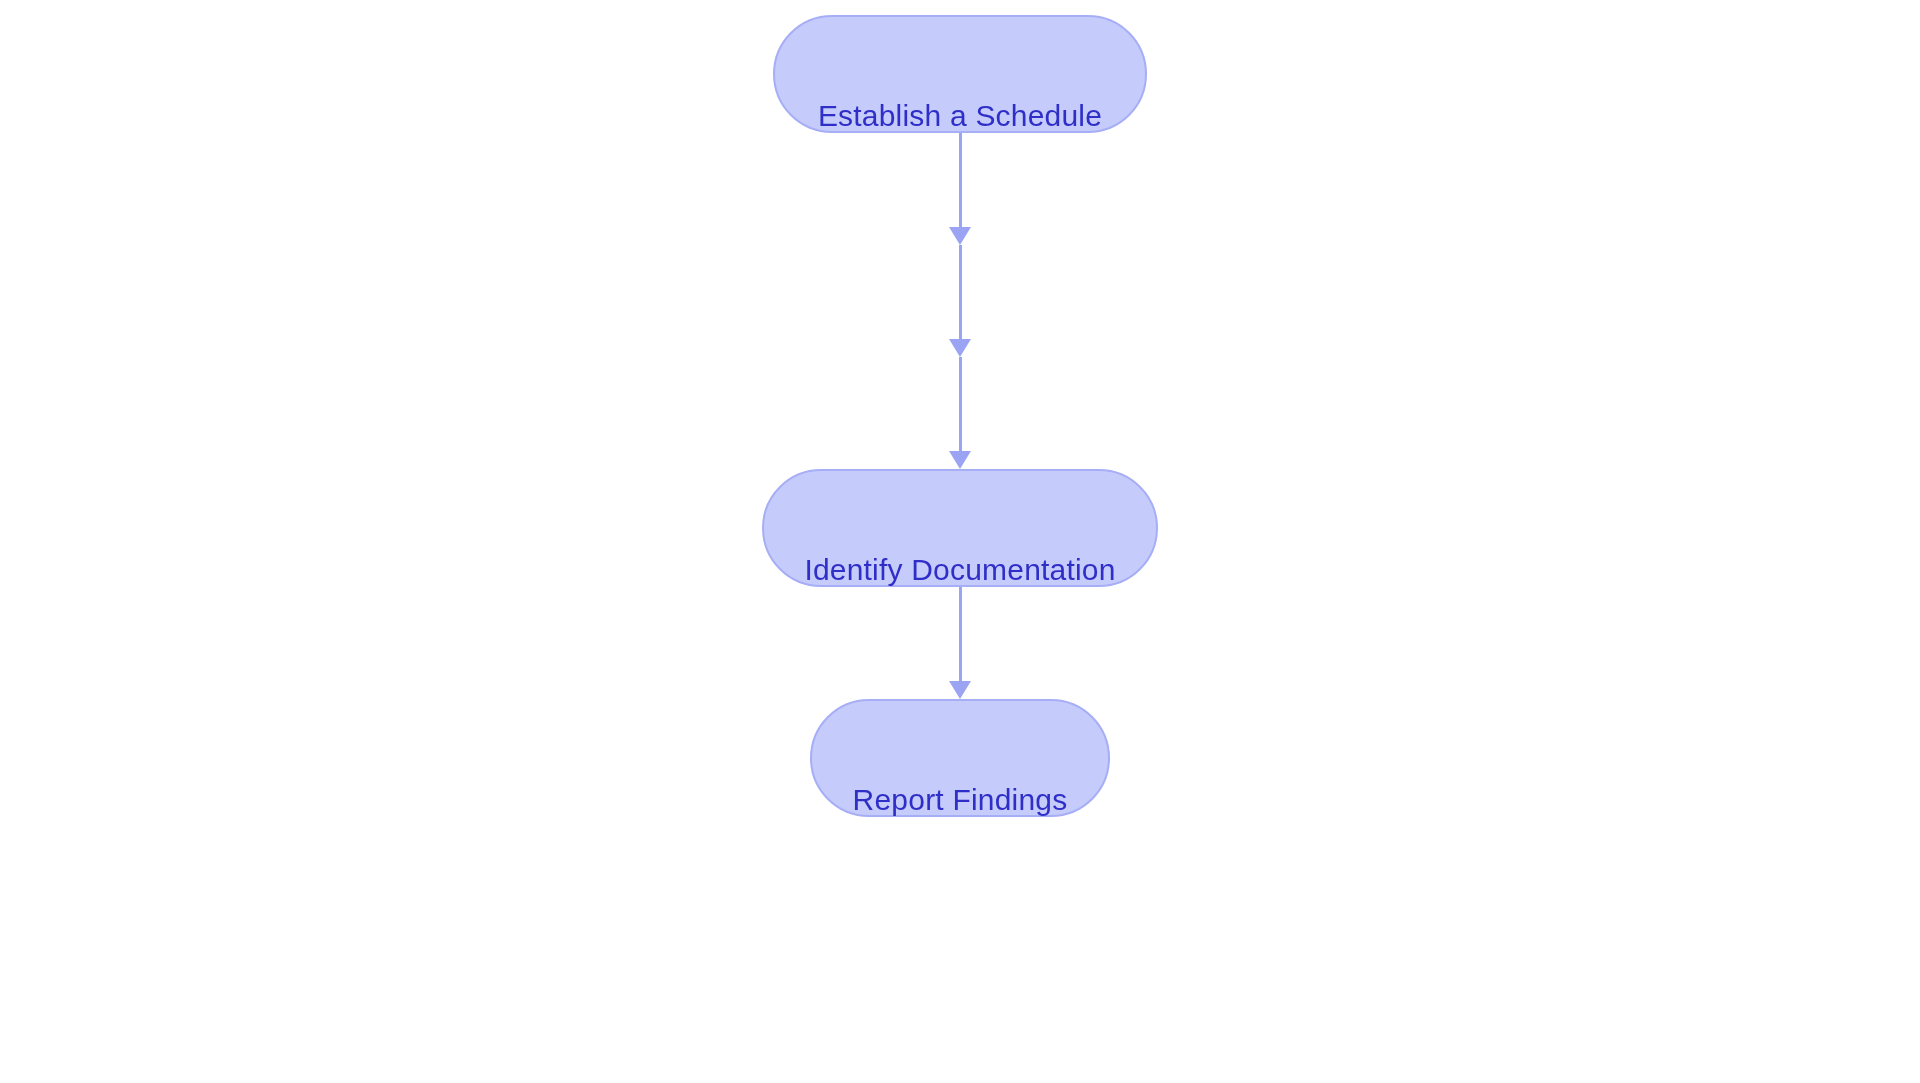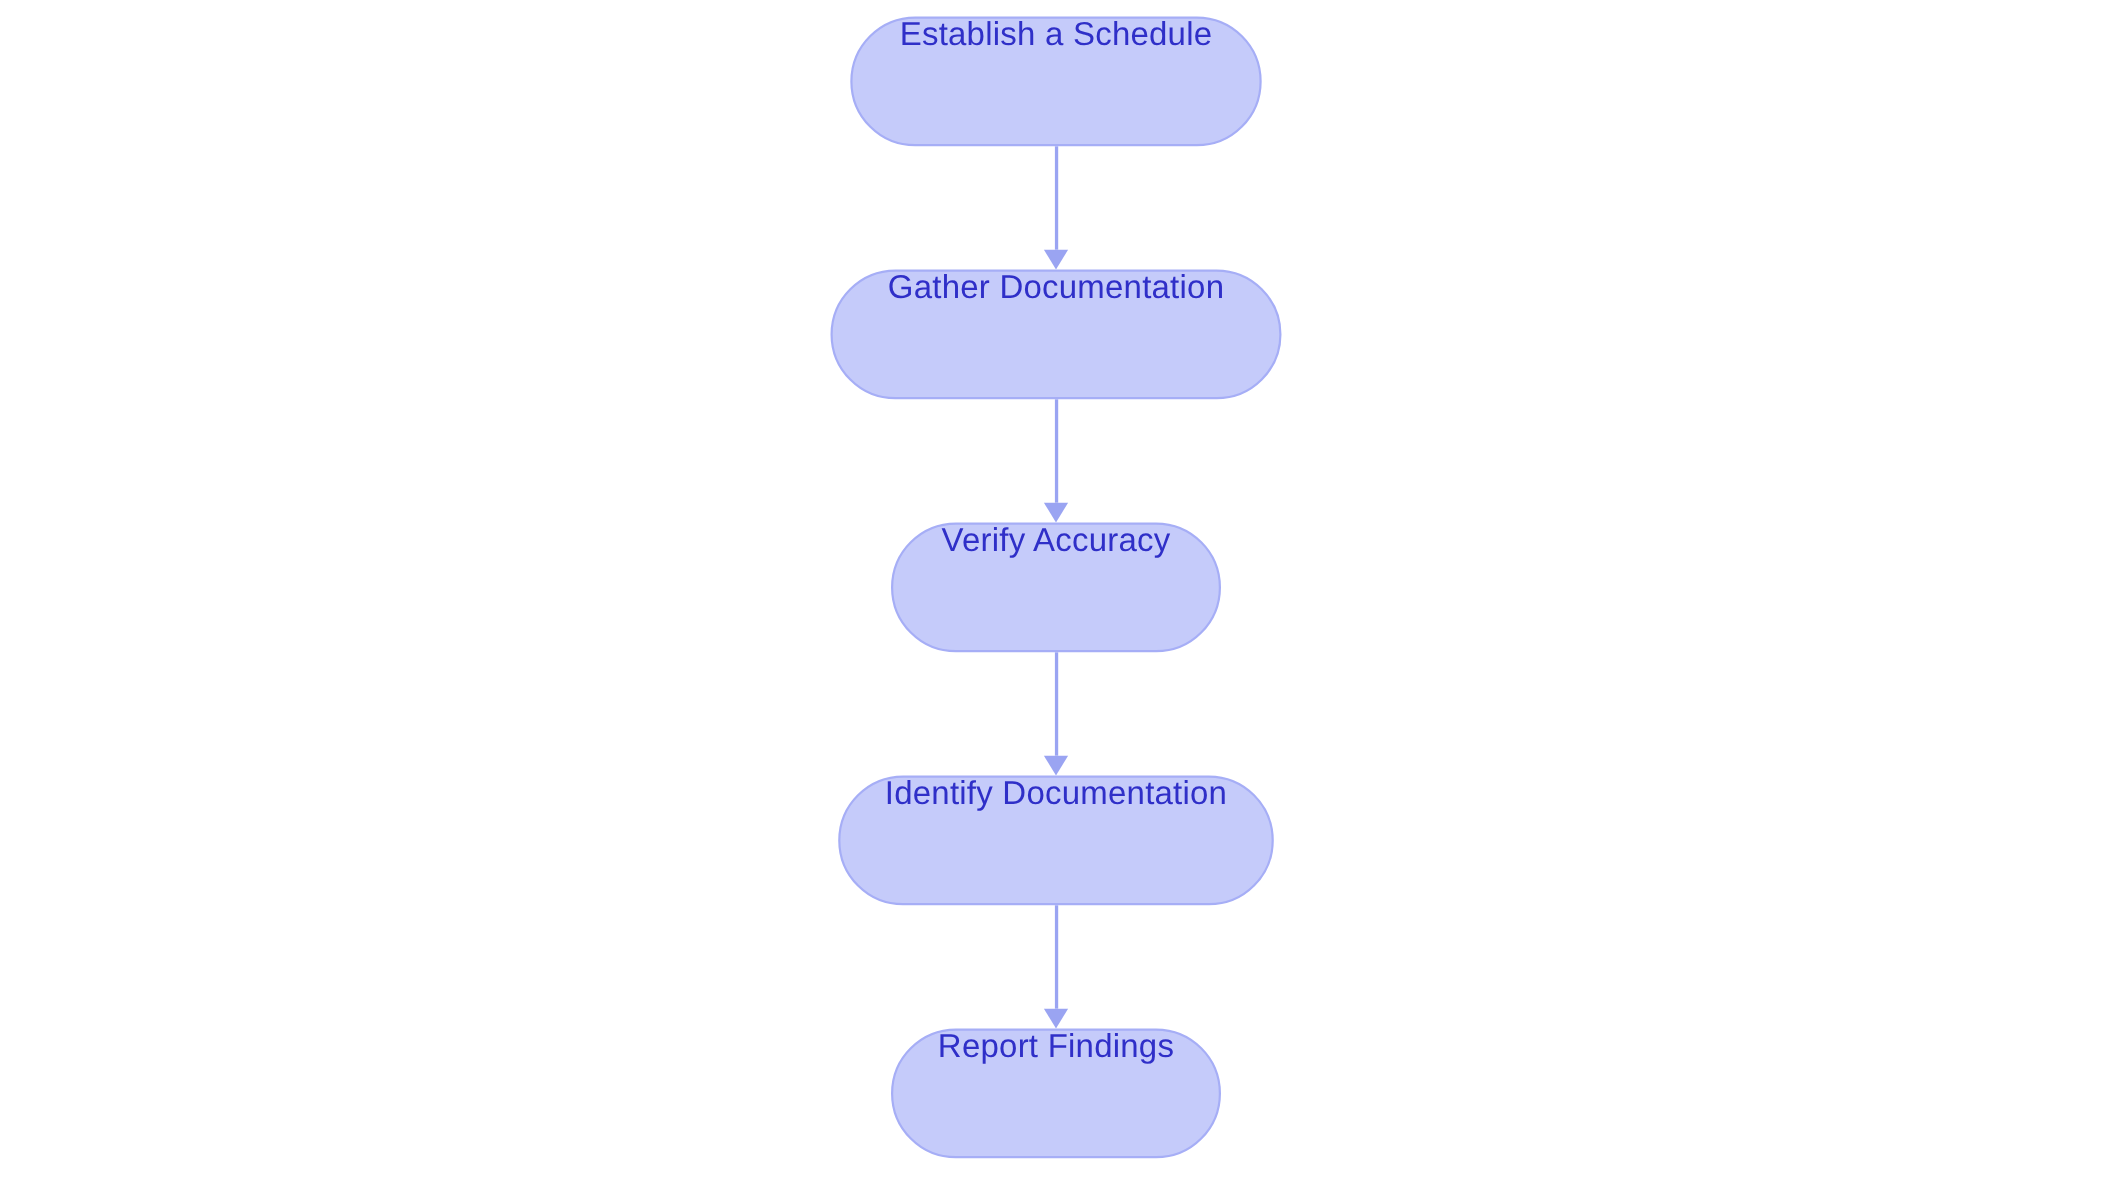--- a/index.html
+++ b/index.html
@@ -33,21 +33,21 @@
     justify-content: flex-start;
   }
 
   .node {
     box-sizing: border-box;
     height: 118px;
     border-radius: 59px;
     background: #c5cbfa;
     border: 2px solid #a6aef6;
     display: flex;
-    align-items: flex-start;
+    align-items: flex-end;
     justify-content: center;
     flex: 0 0 auto;
   }
 
   .node-label {
     font-size: 30px;
     line-height: 1;
     color: #2f2fc8;
     white-space: nowrap;
     letter-spacing: 0.2px;
@@ -101,32 +101,26 @@
 
     <div class="node w-1">
       <span class="node-label">Establish a Schedule</span>
     </div>
 
     <div class="connector c-1">
       <div class="connector-line"></div>
       <div class="connector-arrow"></div>
     </div>
 
-    <div class="node w-2">
-      <span class="node-label">Gather Documentation</span>
-    </div>
 
     <div class="connector c-2">
       <div class="connector-line"></div>
       <div class="connector-arrow"></div>
     </div>
 
-    <div class="node w-3">
-      <span class="node-label">Verify Accuracy</span>
-    </div>
 
     <div class="connector c-3">
       <div class="connector-line"></div>
       <div class="connector-arrow"></div>
     </div>
 
     <div class="node w-4">
       <span class="node-label">Identify Documentation</span>
     </div>
 

